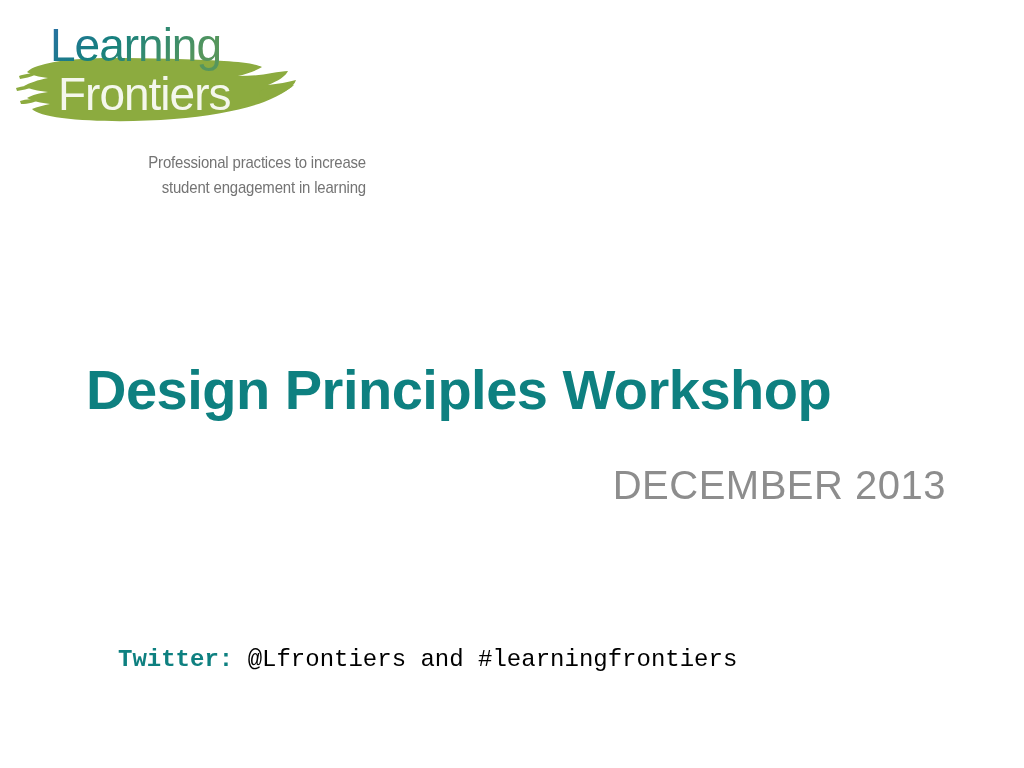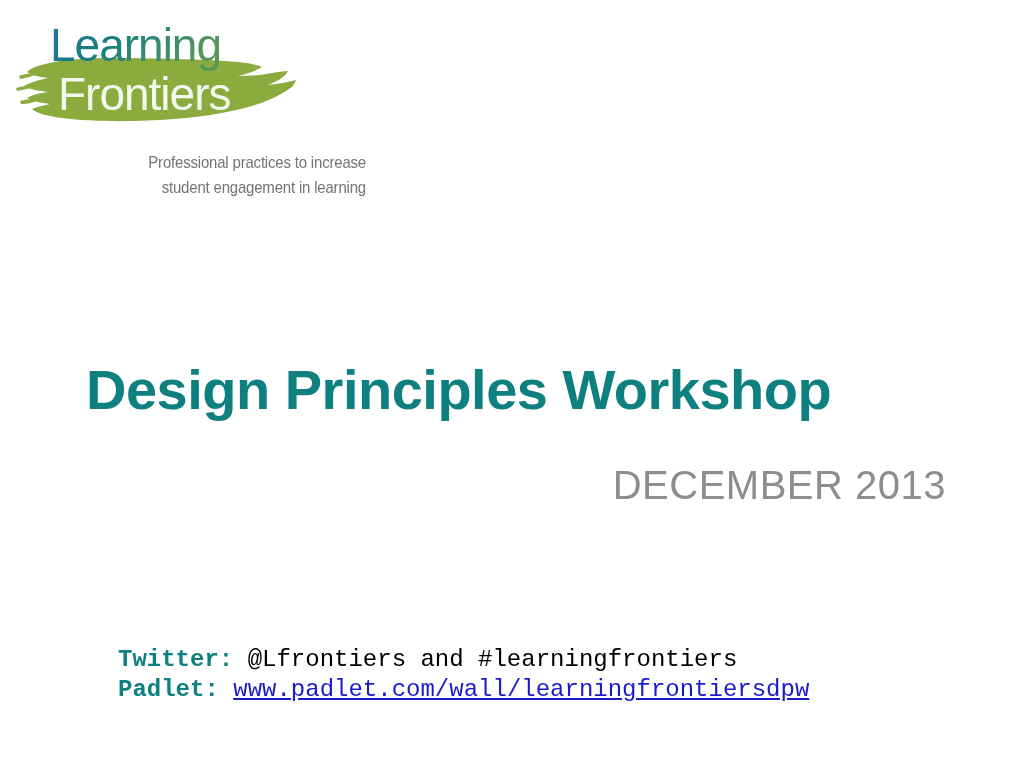--- a/index.html
+++ b/index.html
@@ -174,19 +174,15 @@
 
   <h1 id="slide-title">Design Principles Workshop</h1>
 
   <div id="slide-subtitle">DECEMBER 2013</div>
 
   <div id="contact-block">
     <div class="contact-row">
       <span class="contact-label">Twitter:</span>
       <span class="contact-value">@Lfrontiers and #learningfrontiers</span>
     </div>
-    <div class="contact-row">
-      <span class="contact-label">Padlet:</span>
-      <span class="contact-link">www.padlet.com/wall/learningfrontiersdpw</span>
-    </div>
   </div>
 
 </div>
 
 </body></html>

